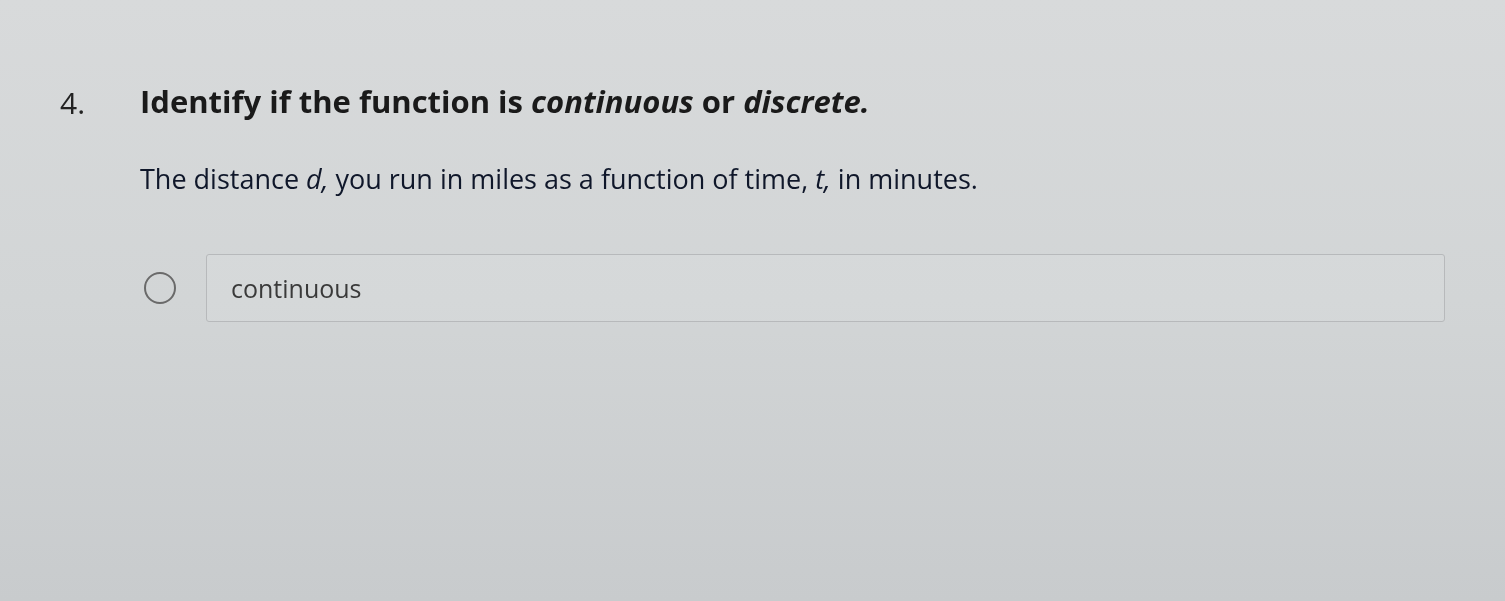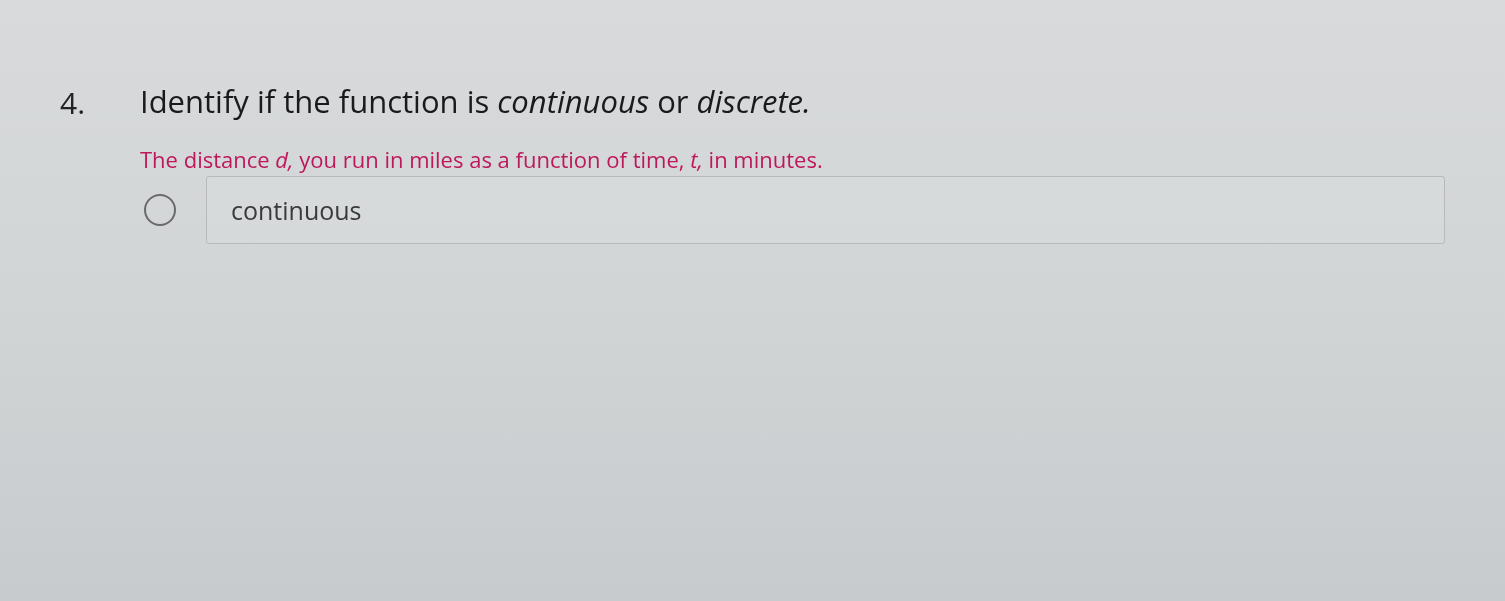--- a/index.html
+++ b/index.html
@@ -21,30 +21,31 @@
       font-weight: 400;
       color: #222;
       width: 80px;
       padding-top: 2px;
     }
     .qbody {
       flex: 1;
     }
     .qtitle {
       font-size: 31px;
-      font-weight: 400;
+      font-weight: 700;
       color: #1a1a1a;
-      margin-bottom: 21px;
+      margin-bottom: 36px;
       line-height: 1.4;
     }
     .qtitle .ital { font-style: italic; }
     .qprompt {
-      font-size: 22px;
+      font-size: 27px;
       font-weight: 400;
-      color: #be185d;
+      color: #0f172a;
+      margin-bottom: 55px;
       line-height: 1.45;
     }
     .qprompt .ital { font-style: italic; }
     .options {
       padding-left: 4px;
     }
     .option-row {
       display: flex;
       align-items: center;
       gap: 30px;

